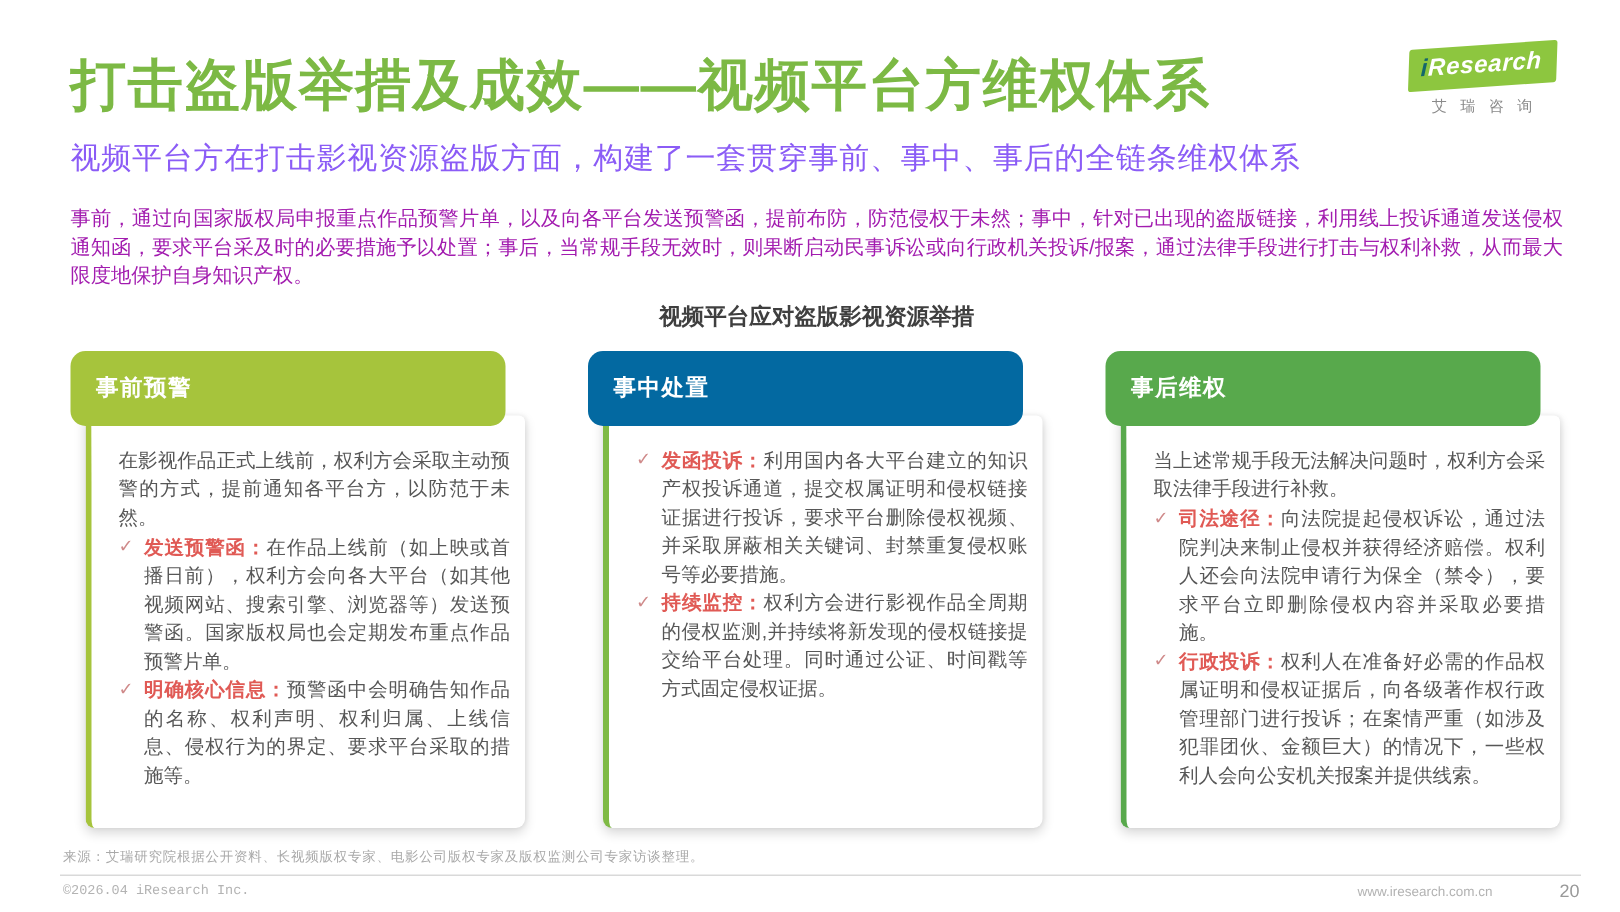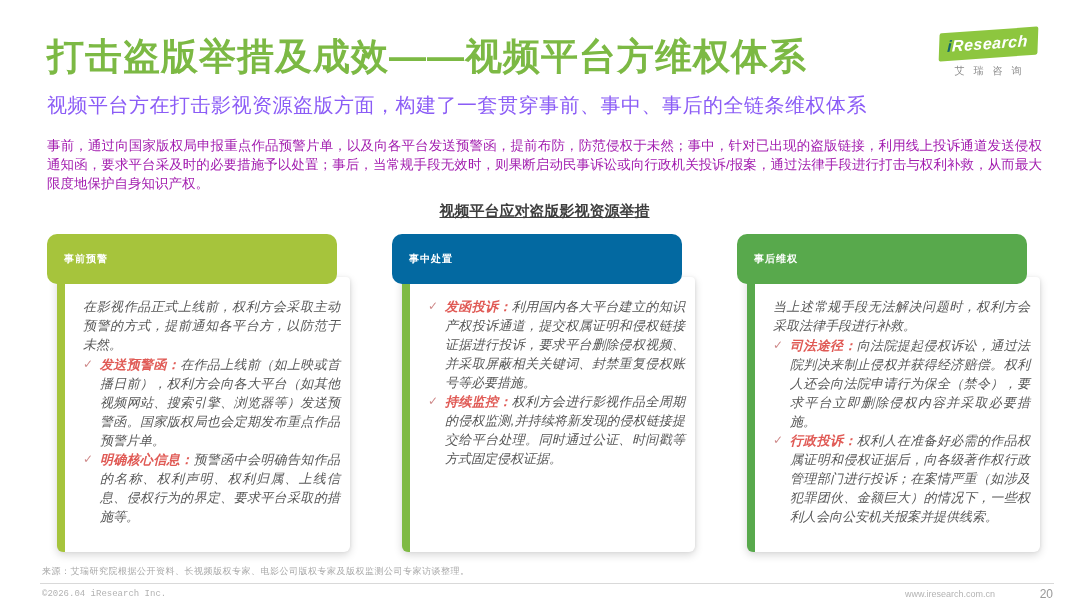--- a/index.html
+++ b/index.html
@@ -21,36 +21,36 @@
     font-size:16px; padding:5px 10px 5px 8px; transform:rotate(-4deg) skewX(-6deg);
     border-radius:2px; letter-spacing:0.5px;
   }
   .logo-mark .logo-i { color:#14666b; font-style:italic; }
   .logo-cn { margin-top:6px; font-size:10px; color:#8a8a8a; letter-spacing:9px; padding-left:9px; }
 
   
   .intro { margin-top:17px; font-size:13.5px; line-height:19px; color:#a21caf; text-align:justify; width:995px; }
 
   
-  .section-title { margin-top:9px; text-align:center; font-size:15px; font-weight:bold; color:#3f3f3f; width:995px;text-decoration:underline; }
+  .section-title { margin-top:9px; text-align:center; font-size:15px; font-weight:bold; color:#3f3f3f; width:995px; }
 
   
   .columns { display:flex; gap:42px; margin-top:13px; width:993px; }
   .column { flex:1; position:relative; }
   .col-header {
     position:relative; z-index:2; height:50px; line-height:50px; border-radius:10px;
-    color:#fff; font-size:10px; font-weight:bold; padding-left:17px; letter-spacing:1px;
+    color:#fff; font-size:15px; font-weight:bold; padding-left:17px; letter-spacing:1px;
     width:calc(100% - 13px);
   }
   .col-box {
     position:relative; z-index:1; margin-left:10px; margin-top:-7px;
-    background:#fff; border-left:8px solid #22c55e; border-radius:0 4px 6px 6px;
+    background:#fff; border-left:4px solid #22c55e; border-radius:0 4px 6px 6px;
     box-shadow:0 3px 8px rgba(0,0,0,0.16), 1px 0 3px rgba(0,0,0,0.05);
     min-height:275px; padding:20px 10px 12px 18px;
-    font-size:13px; line-height:19px; color:#575757; text-align:justify;font-style:italic;
+    font-size:13px; line-height:19px; color:#575757; text-align:justify;
   }
   .col-intro { margin-bottom:1px; }
   .bullet { position:relative; padding-left:17px; }
   .check { position:absolute; left:0; top:0; color:#cf8a8a; font-size:12px; }
   .kw { color:#e05a55; font-weight:bold; }
 
   
   .footer-source { position:absolute; left:42px; bottom:30px; font-size:9px; color:#a9a9a9; letter-spacing:0.5px; }
   .footer-divider { position:absolute; left:40px; right:26px; bottom:24px; border-top:1px solid #d9d9d9; }
   .footer-copy { position:absolute; left:42px; bottom:9px; font-size:9px; color:#b3b3b3;font-family:Liberation Mono, monospace; }

